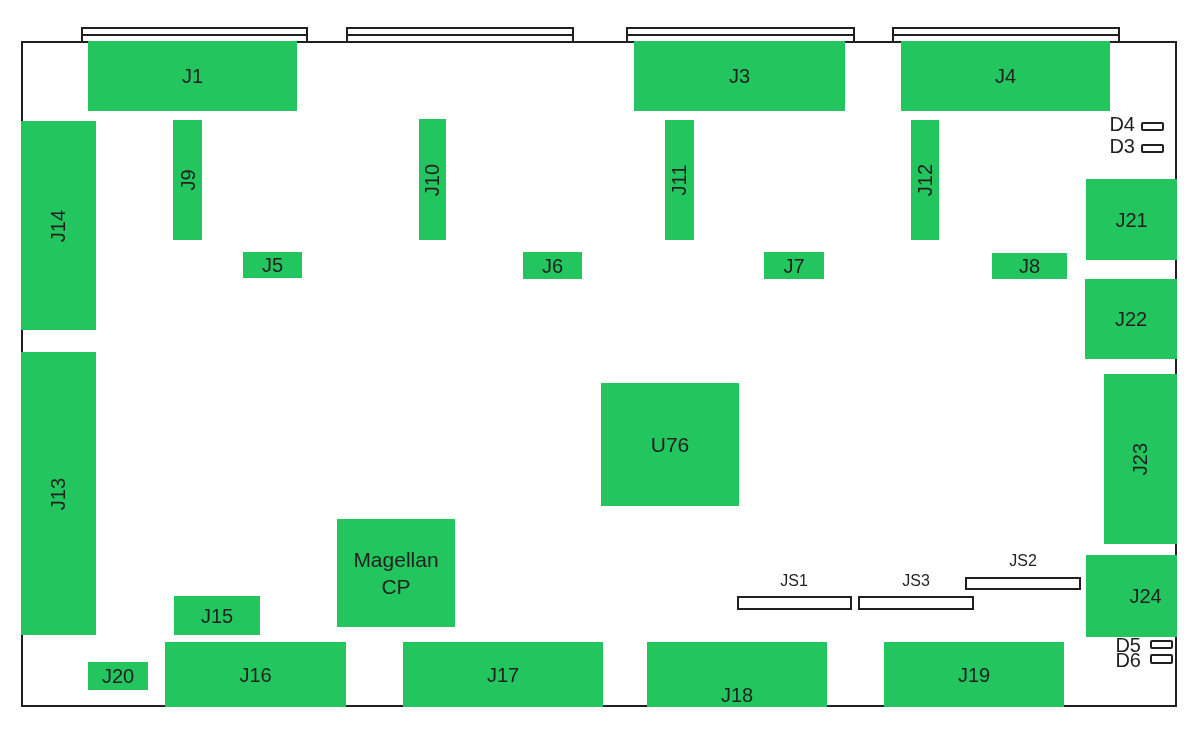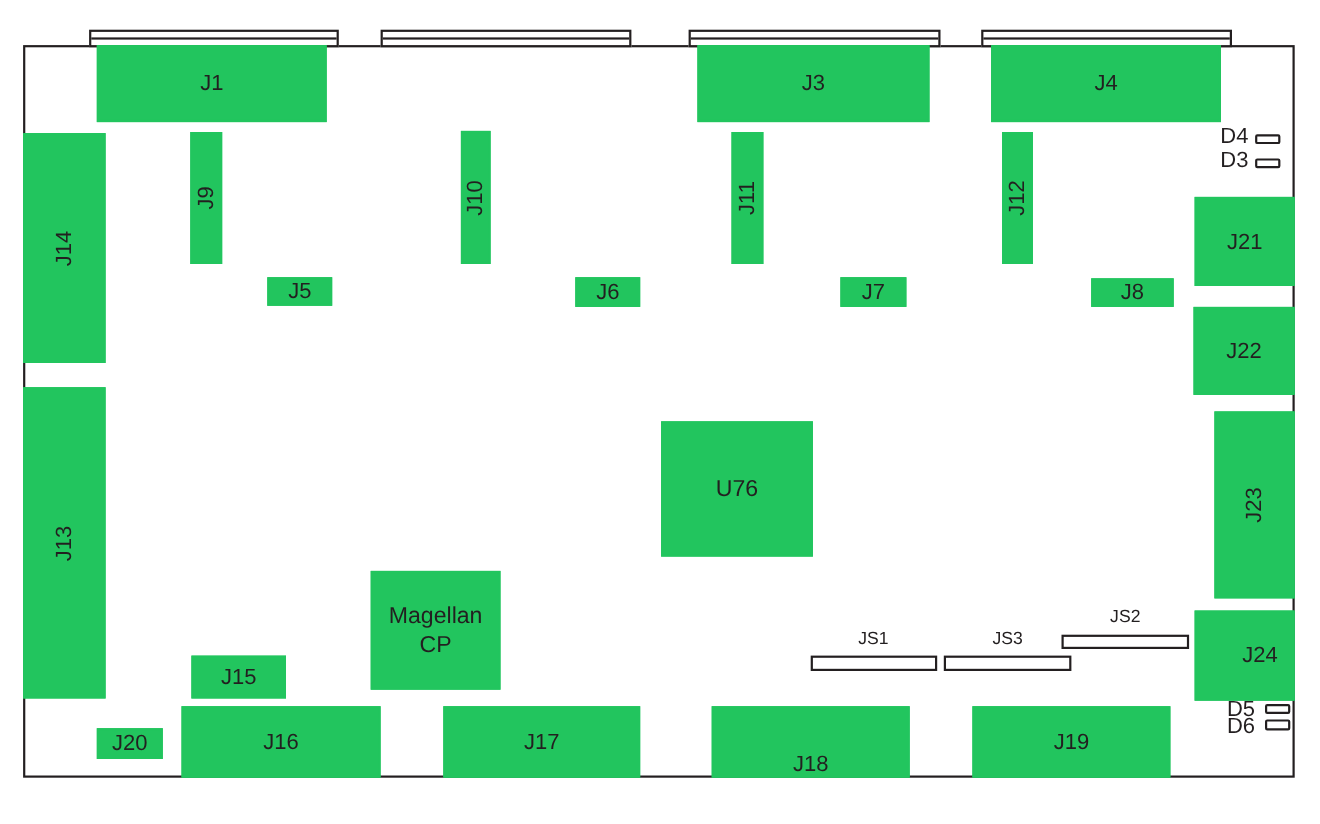--- a/index.html
+++ b/index.html
@@ -174,21 +174,21 @@
   <div class="comp" style="left:174px; top:596px; width:86px; height:39px;">
       <span class="lbl">J15</span>
     </div>
   <div class="comp" style="left:88px; top:662px; width:60px; height:28px;">
       <span class="lbl">J20</span>
     </div>
 
   <div class="comp" style="left:165px; top:642px; width:181px; height:65px;">
       <span class="lbl">J16</span>
     </div>
-  <div class="comp" style="left:403px; top:642px; width:179px; height:65px;align-items:center;">
+  <div class="comp" style="left:403px; top:642px; width:200px; height:65px;align-items:center;">
       <span class="lbl">J17</span>
     </div>
   <div class="comp" style="left:647px; top:642px; width:180px; height:65px;align-items:flex-end;">
       <span class="lbl">J18</span>
     </div>
   <div class="comp" style="left:884px; top:642px; width:180px; height:65px;">
       <span class="lbl">J19</span>
     </div>
 
 </div>

